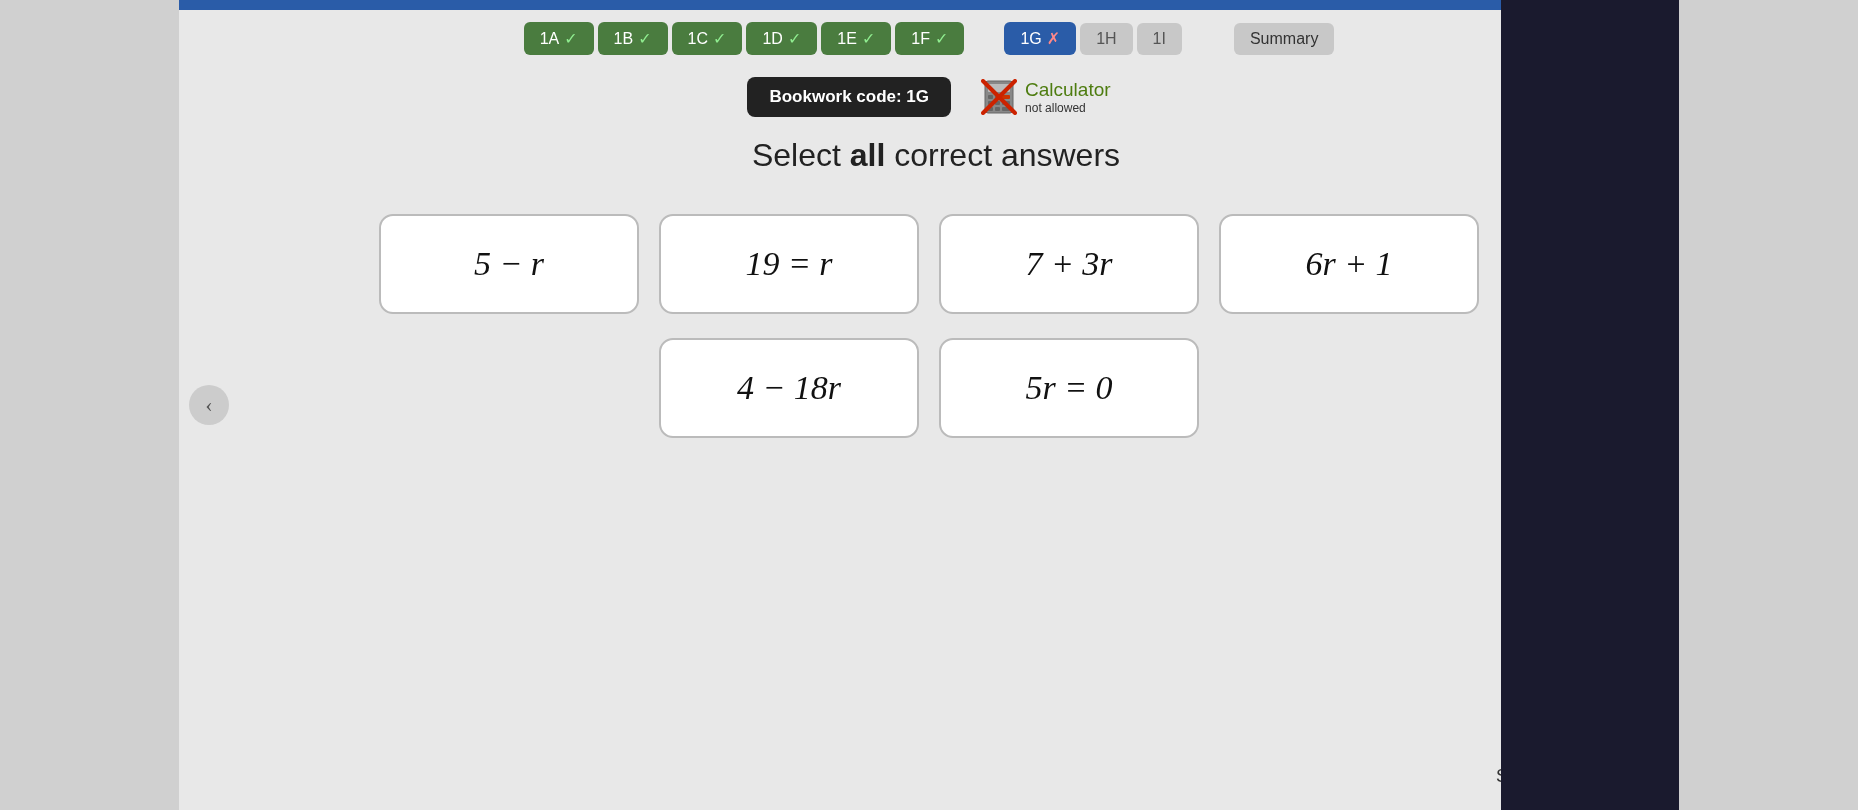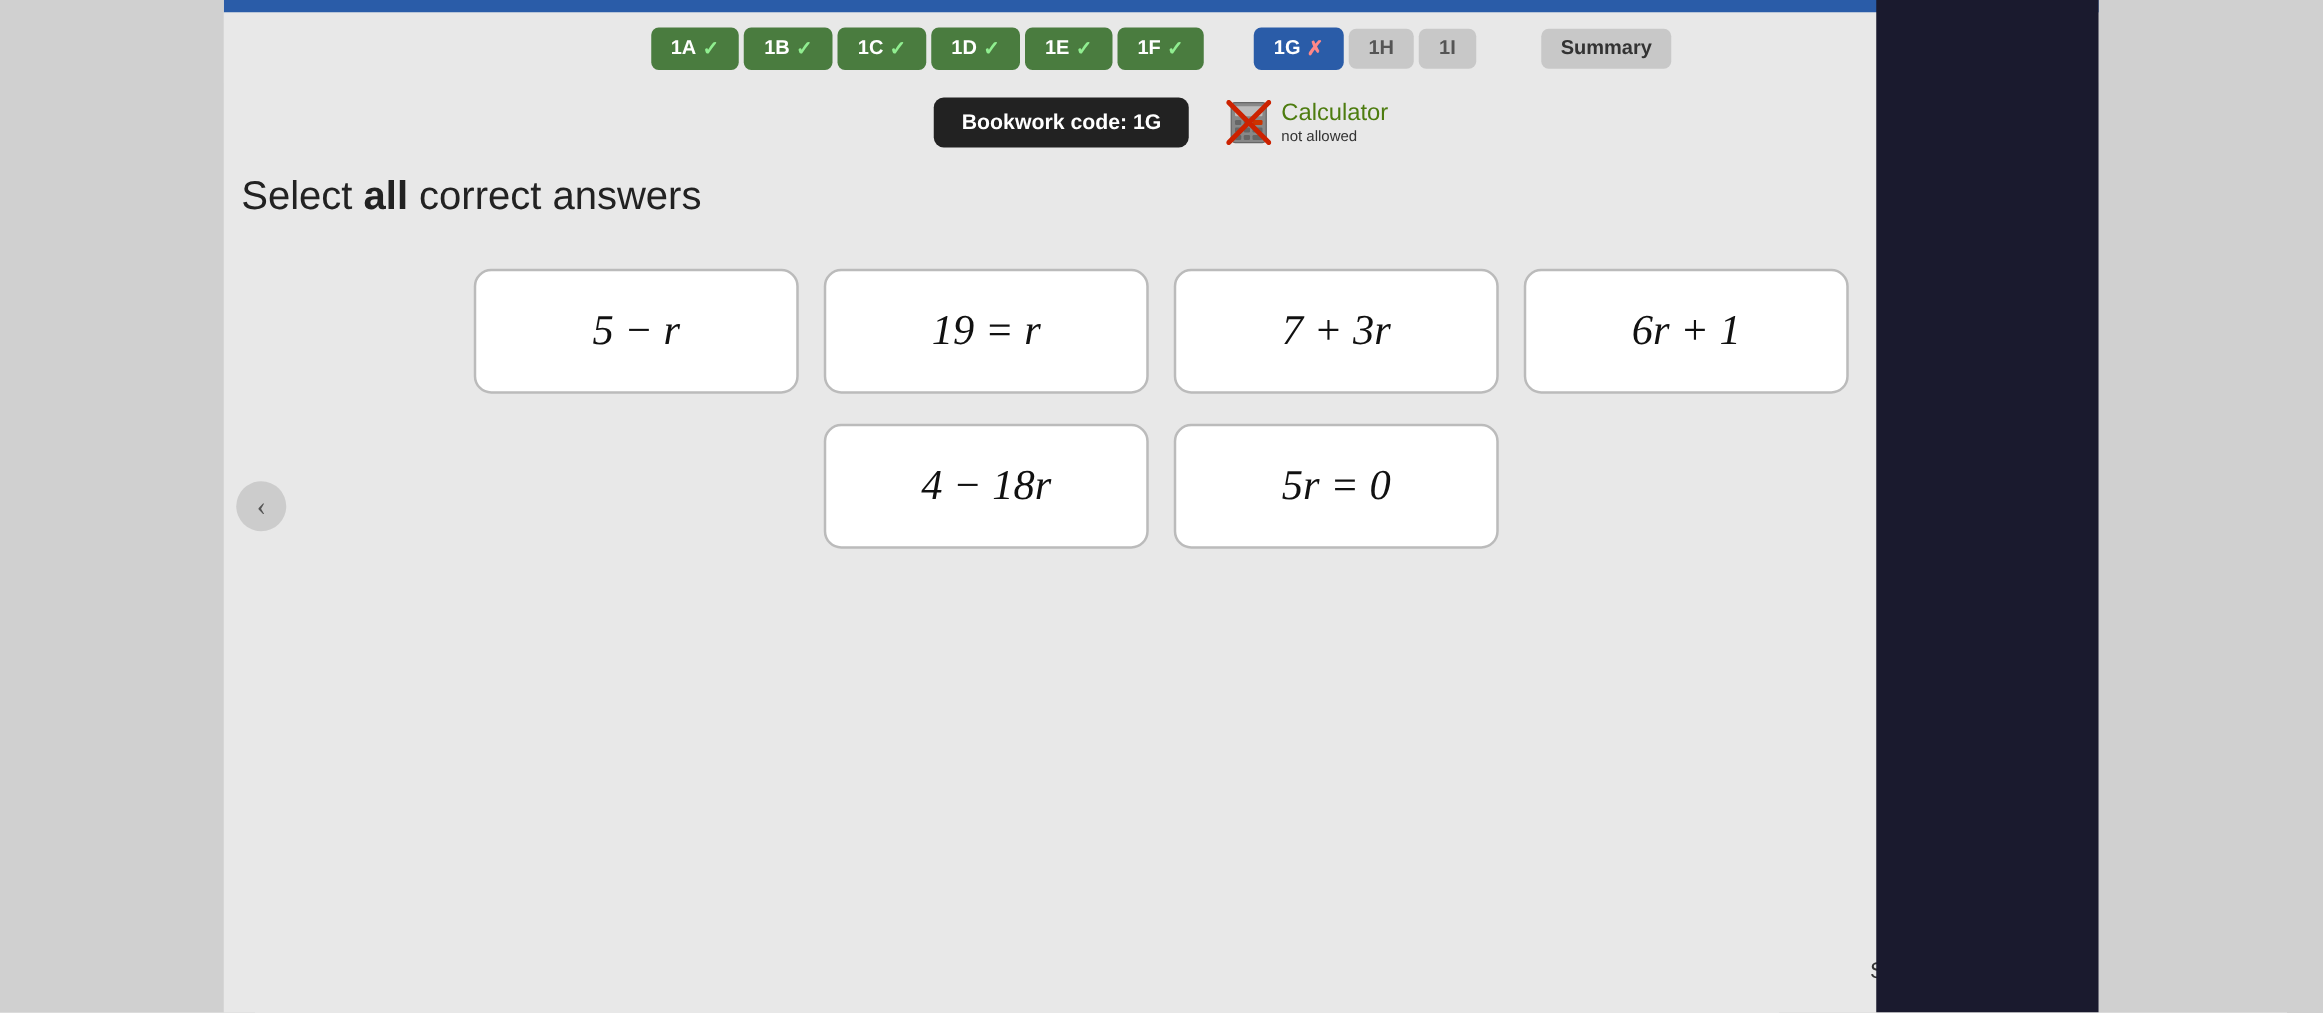--- a/index.html
+++ b/index.html
@@ -39,21 +39,21 @@
       background: #e8e8e8;
     }
 
     .tab {
       display: flex;
       align-items: center;
       gap: 5px;
       padding: 7px 16px;
       border-radius: 6px;
       font-size: 16px;
-      font-weight: 700;
+      font-weight: 400;
       font-family: Arial, sans-serif;
       cursor: pointer;
       border: none;
     }
 
     .tab-completed {
       background: #4a7c3f;
       color: white;
     }
 
@@ -108,20 +108,21 @@
       height: 36px;
     }
 
     .calc-icon svg {
       width: 36px;
       height: 36px;
     }
 
     
     .question-area {
+      text-align: center;
       margin: 20px 0 40px 14px;
     }
 
     .question-text {
       font-size: 32px;
       font-family: Arial, sans-serif;
       color: #222;
       font-weight: 300;
     }
 

